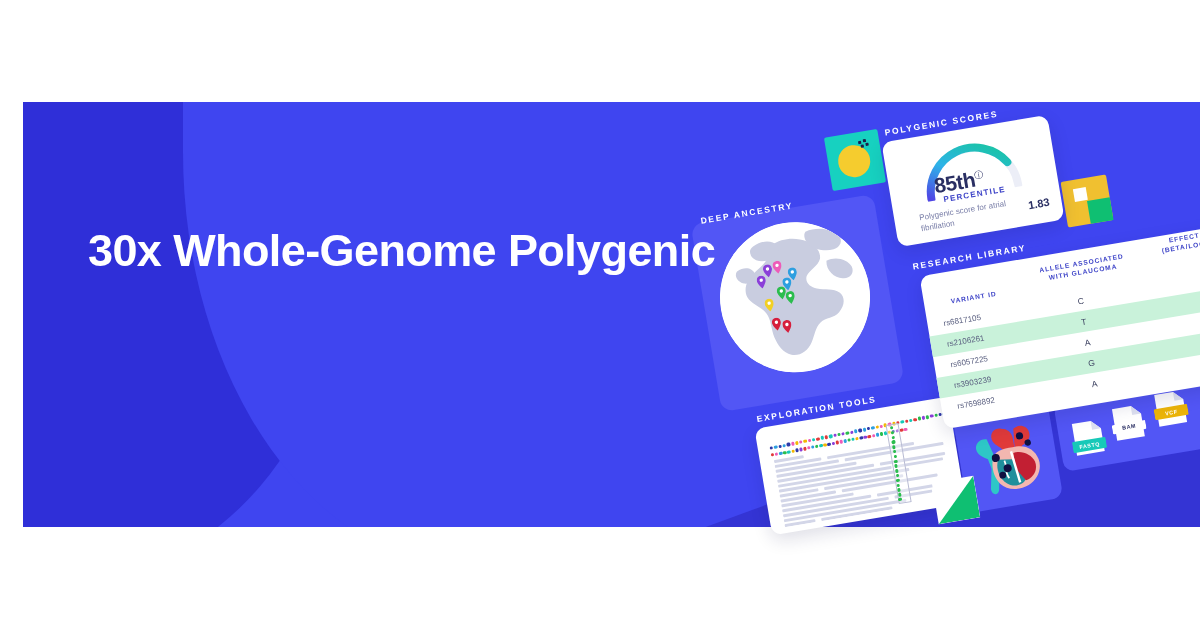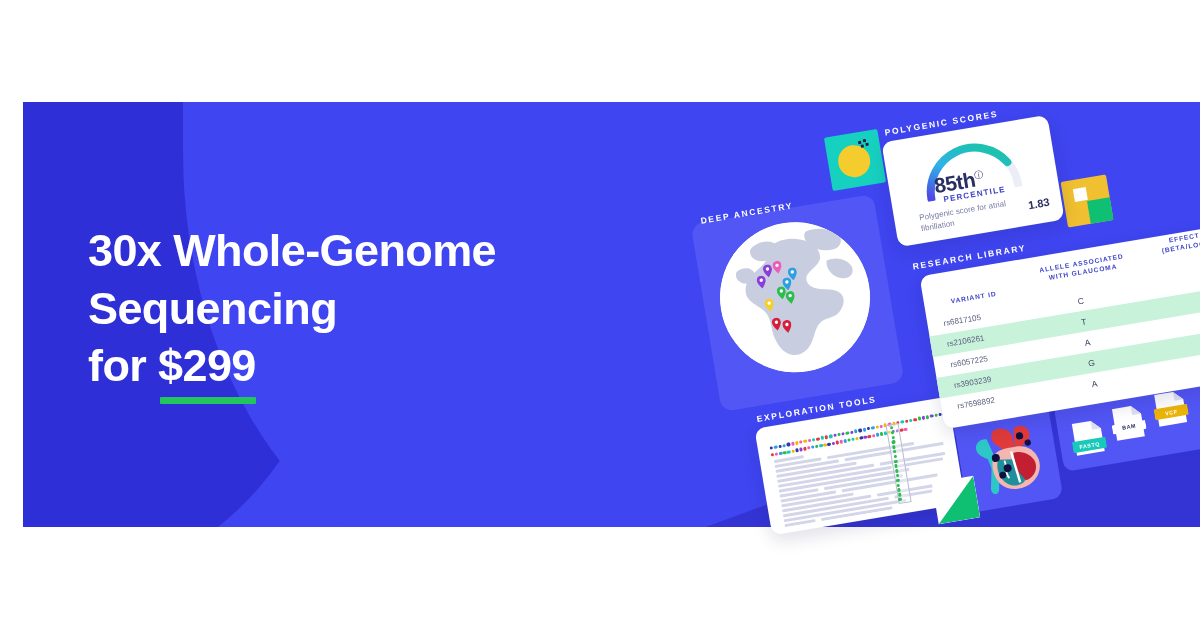--- a/index.html
+++ b/index.html
@@ -315,24 +315,21 @@
 <div id="stage">
 
   <div class="banner">
     <div class="bg-left-curve"></div>
     <div class="bg-left-curve2"></div>
     <div class="bg-diag-wedge"></div>
     <div class="bg-right-block"></div>
   </div>
 
   <div class="headline">
-    <span>30x Whole-Genome Sequencing</span>
-    <span class="l2">
-      <span>for </span><span class="price-wrap"><span>$299</span><span class="price-underline"></span></span>
-    </span>
+    <span>30x Whole-Genome Polygenic</span>
   </div>
 
   <div class="tag tag-ancestry">DEEP ANCESTRY</div>
   <div class="card ancestry-card">
     <div class="globe">
       <svg width="150" height="150" viewBox="0 0 150 150">
         <circle cx="75" cy="75" r="75" fill="#ffffff"></circle>
 
         <path d="M60 20 C72 14 86 16 96 22 C104 27 108 34 106 41 C103 48 94 50 90 56
                  C87 62 92 68 98 70 C106 73 114 72 120 78 C125 84 122 92 116 97

